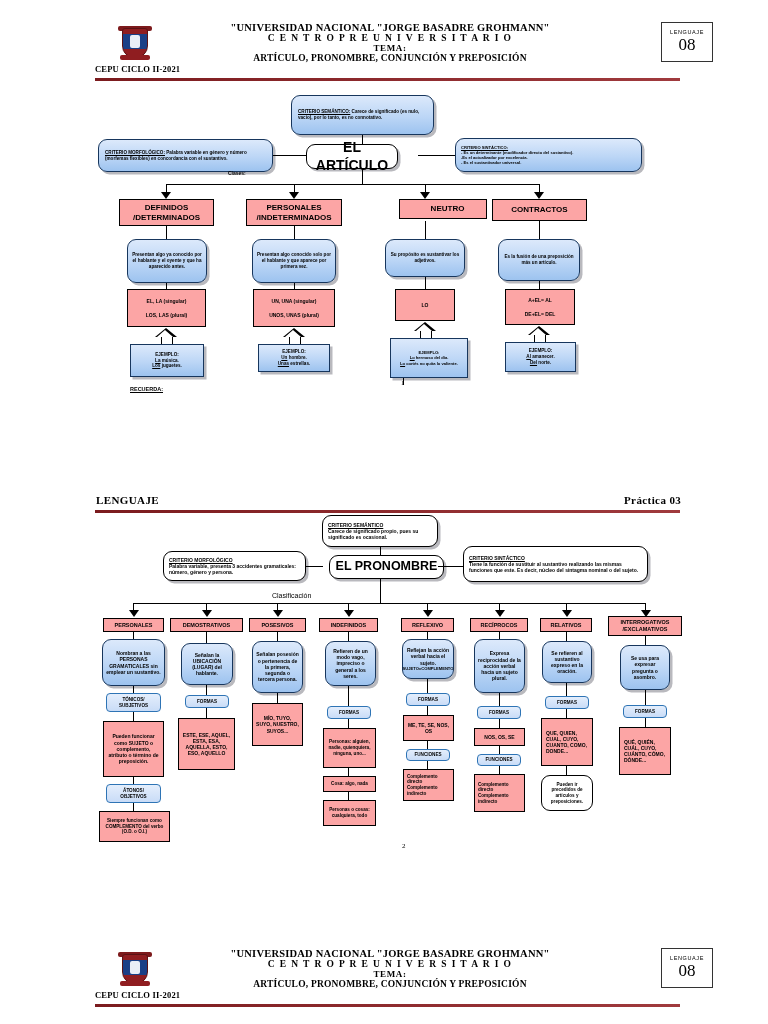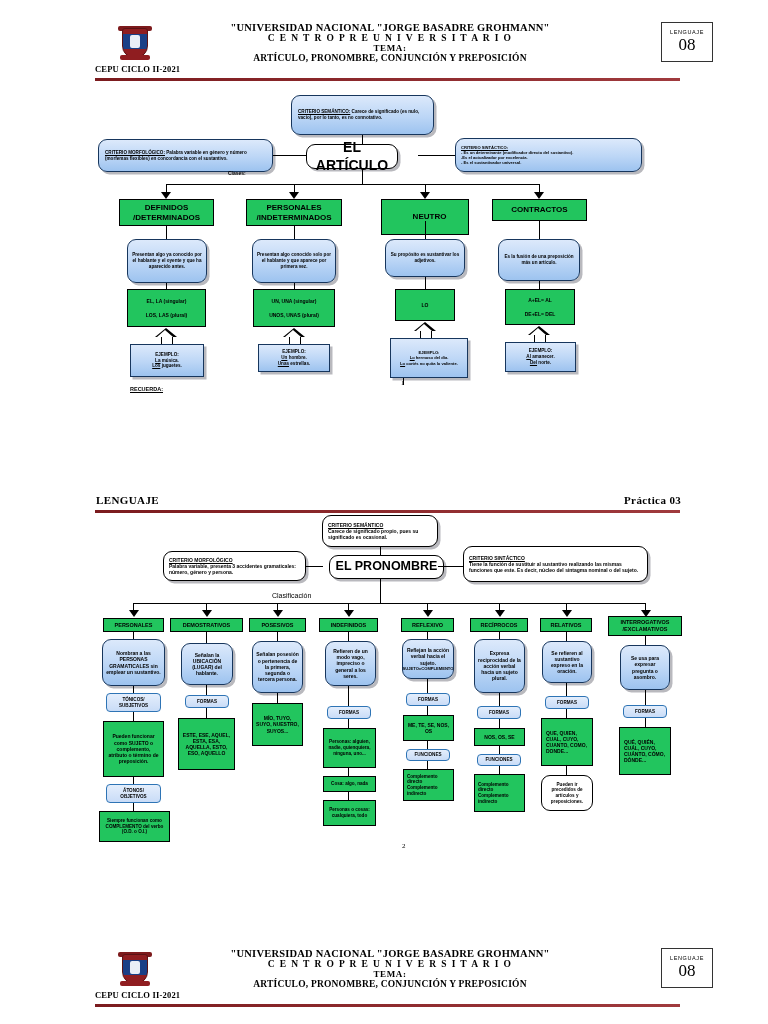--- a/index.html
+++ b/index.html
@@ -65,21 +65,21 @@
 
   
   .node {
     position:absolute;
     display:flex; align-items:center; justify-content:center;
     text-align:center;
     font-weight:bold;
     line-height:1.25;
     padding:2px 3px;
   }
-  .rect { background:#22c55e; border:1.6px solid #000; }
+  .rect { background:#fca5a5; border:1.6px solid #000; }
   .blue {
     background:linear-gradient(180deg,#dce9fb 0%,#bcd6f6 55%,#9dc3ef 100%);
     border:1.6px solid #17365d;
   }
   .blue-r {
     background:linear-gradient(180deg,#dce9fb 0%,#bcd6f6 55%,#9dc3ef 100%);
     border:1.8px solid #17365d; border-radius:9px;
   }
   .blue-pill {
     background:linear-gradient(180deg,#e4eefc 0%,#c9dcf7 100%);
@@ -233,21 +233,21 @@
     </div>
   <div class="fatarrow" style="left:283px; top:328px;">
       <i></i>
     </div>
   <div class="node blue shadow t45" style="left:258px; top:344px; width:72px; height:28px; flex-direction:column;">
     <span>EJEMPLO:</span>
     <span><span class="underline">Un</span><span> hombre.</span></span>
     <span><span class="underline">Unas</span><span> estrellas.</span></span>
   </div>
 
-  <div class="node rect t8" style="left:381px; top:199px; width:88px; height:36px;padding-left:12px;">
+  <div class="node rect t8" style="left:399px; top:199px; width:88px; height:20px;padding-left:12px;">
     <span>NEUTRO</span>
     </div>
   <div class="ln lnv" style="left:425px; top:221px; height:18px;"></div>
   <div class="node blue-r shadow t45" style="left:385px; top:239px; width:80px; height:38px;">
     <span>Su propósito es sustantivar los adjetivos.</span>
     </div>
   <div class="ln lnv" style="left:425px; top:277px; height:12px;"></div>
   <div class="node rect t5" style="left:395px; top:289px; width:60px; height:32px;">
     <span>LO</span>
     </div>

